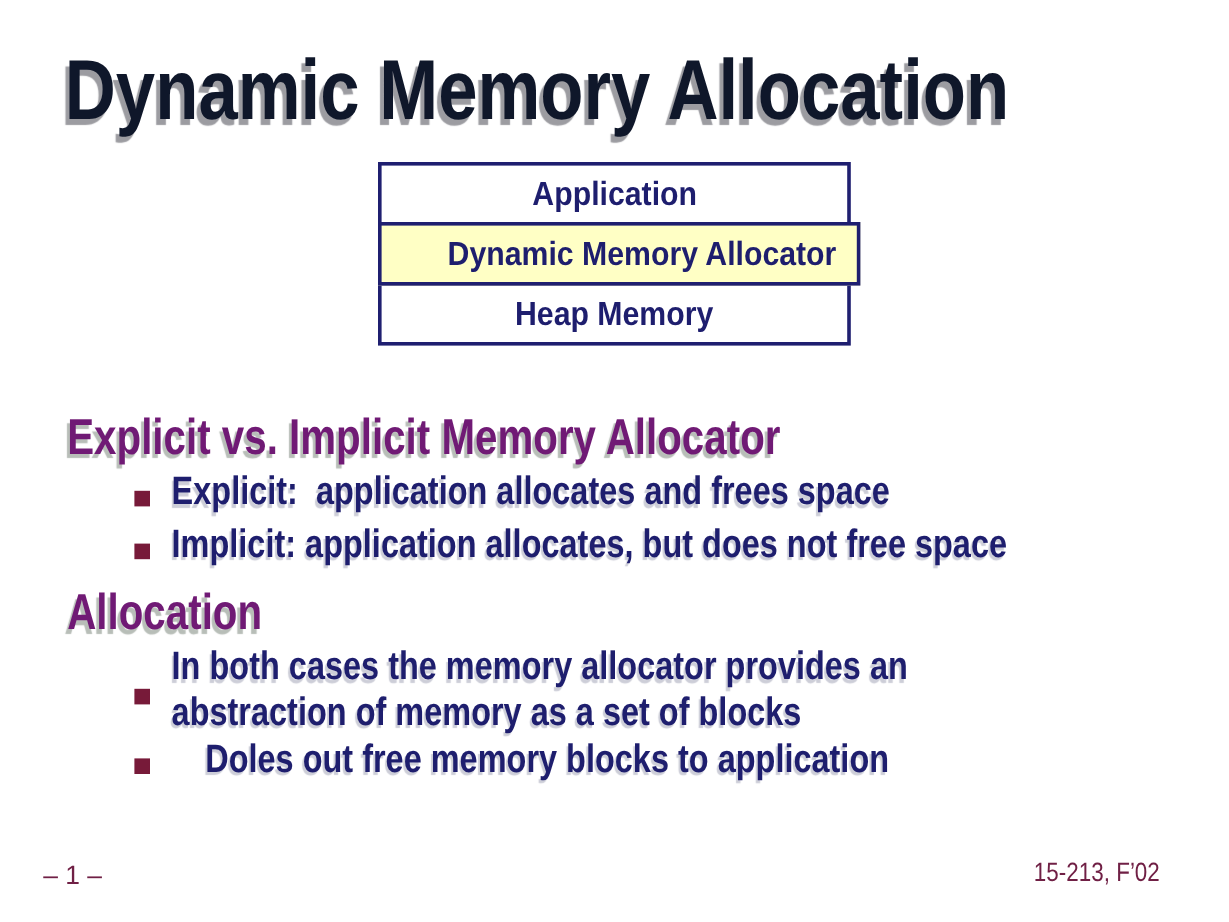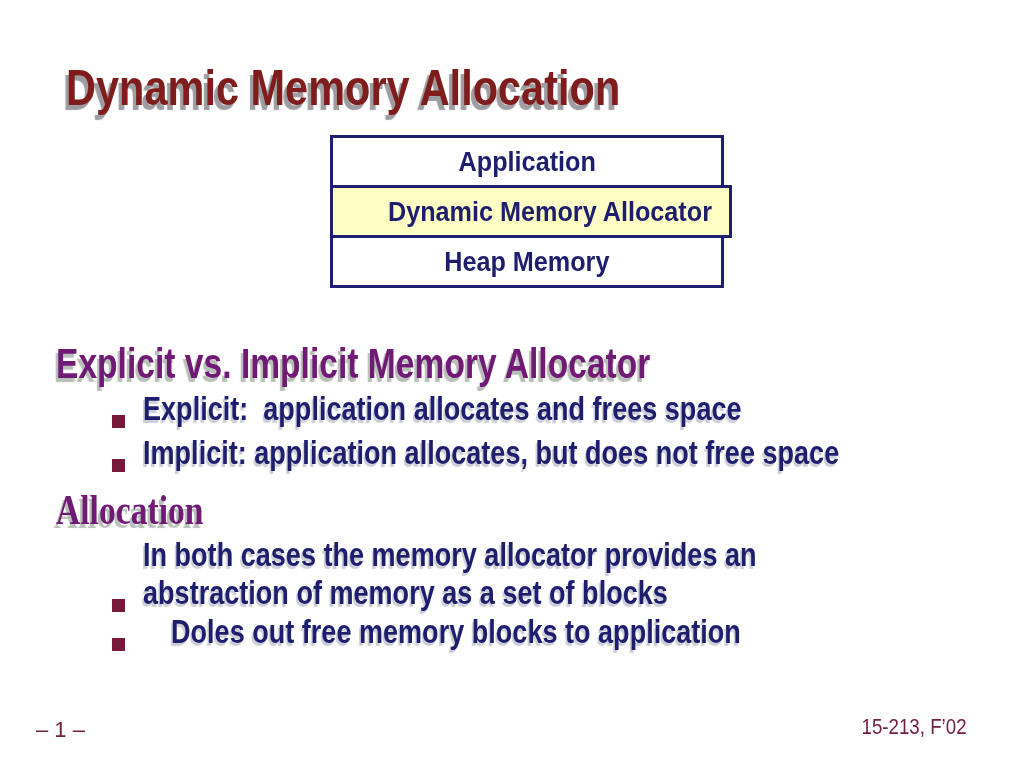--- a/index.html
+++ b/index.html
@@ -8,32 +8,32 @@
     background:#ffffff;
     overflow:hidden;
     position:relative;
     font-family:"Liberation Sans","DejaVu Sans",sans-serif;
   }
   .slide { position:absolute; inset:0; }
 
   
   .title {
     position:absolute; left:54px; top:44px;
-    margin:12px; font-size:50px; line-height:64px; font-weight:bold;
-    color:#7f1d1d;
+    margin:0; font-size:71px; line-height:64px; font-weight:bold;
+    color:#0f172a;
     white-space:nowrap;
   }
   .title .squish-t {
     display:inline-block;
     transform:scaleX(0.83); transform-origin:left top;
     text-shadow:-4px 5px 1px #9c9ca1;
   }
 
   
-  .diagram { position:absolute; left:330px; top:135px; width:402px; }
+  .diagram { position:absolute; left:315px; top:135px; width:402px; }
   .drow {
     box-sizing:border-box;
     width:394px; height:53px;
     border:3px solid #1F1F70;
     background:#ffffff;
     display:flex; align-items:center; justify-content:center;
   }
   .drow.mid {
     width:402px;
     background:#FFFFC5;
@@ -55,24 +55,24 @@
     margin:0; font-size:42px; line-height:48px; font-weight:bold;
     color:#701a75;
     white-space:nowrap;
   }
   .h2 .squish-h {
     display:inline-block;
     transform:scaleX(0.8); transform-origin:left top;
     text-shadow:-3px 4px 1px #b8beb8;
   }
   .h2a { top:340px; }
-  .h2b { top:486px;font-family:Liberation Serif, serif; }
+  .h2b { top:486px; }
 
   
-  .bullet-row { position:absolute; left:112px; display:flex; align-items:flex-end; }
+  .bullet-row { position:absolute; left:112px; display:flex; align-items:center; }
   .b1 { top:390px; }
   .b2 { top:434px; }
   .b3 { top:536px; }
   .b4 { top:613px;gap:28px; }
   .sq {
     flex:0 0 auto;
     width:13px; height:13px;
     margin:12px 18px 0 0;
     background:#771A39;
   }

